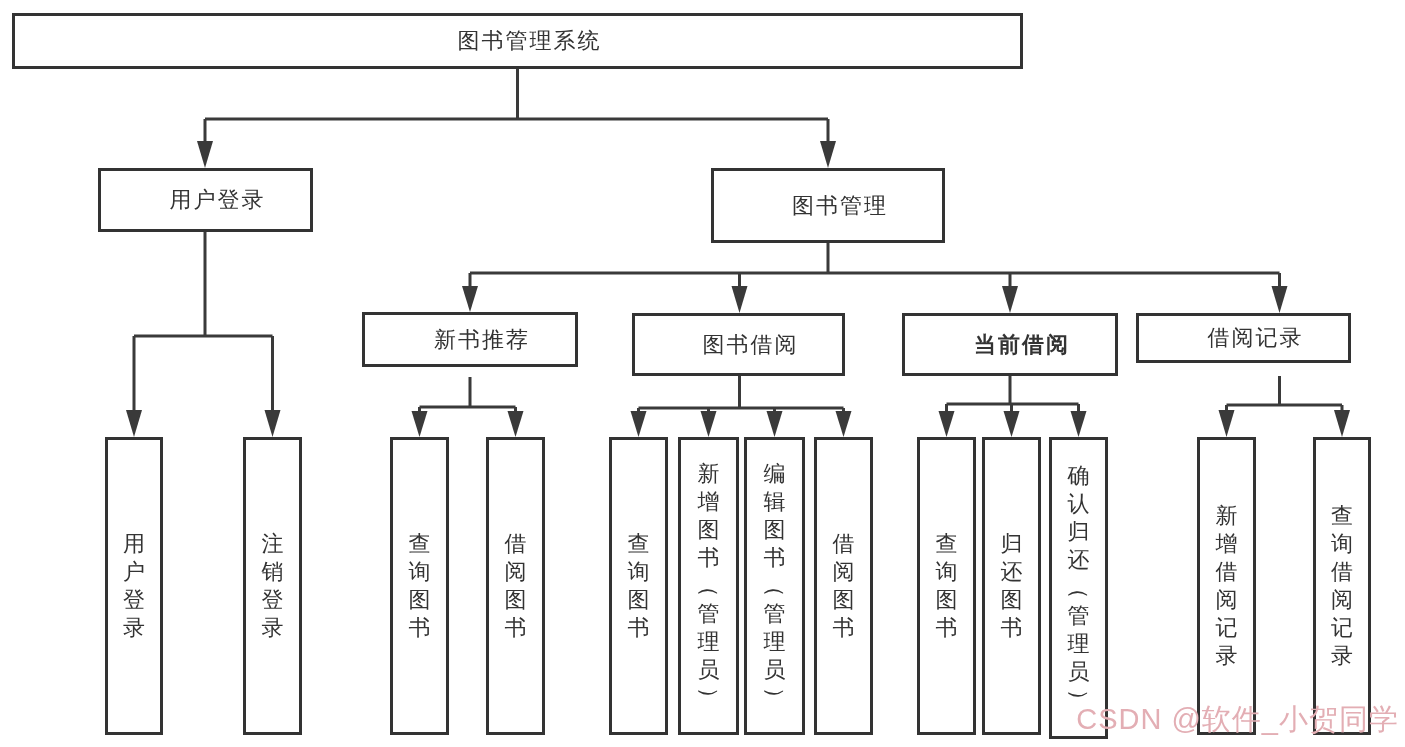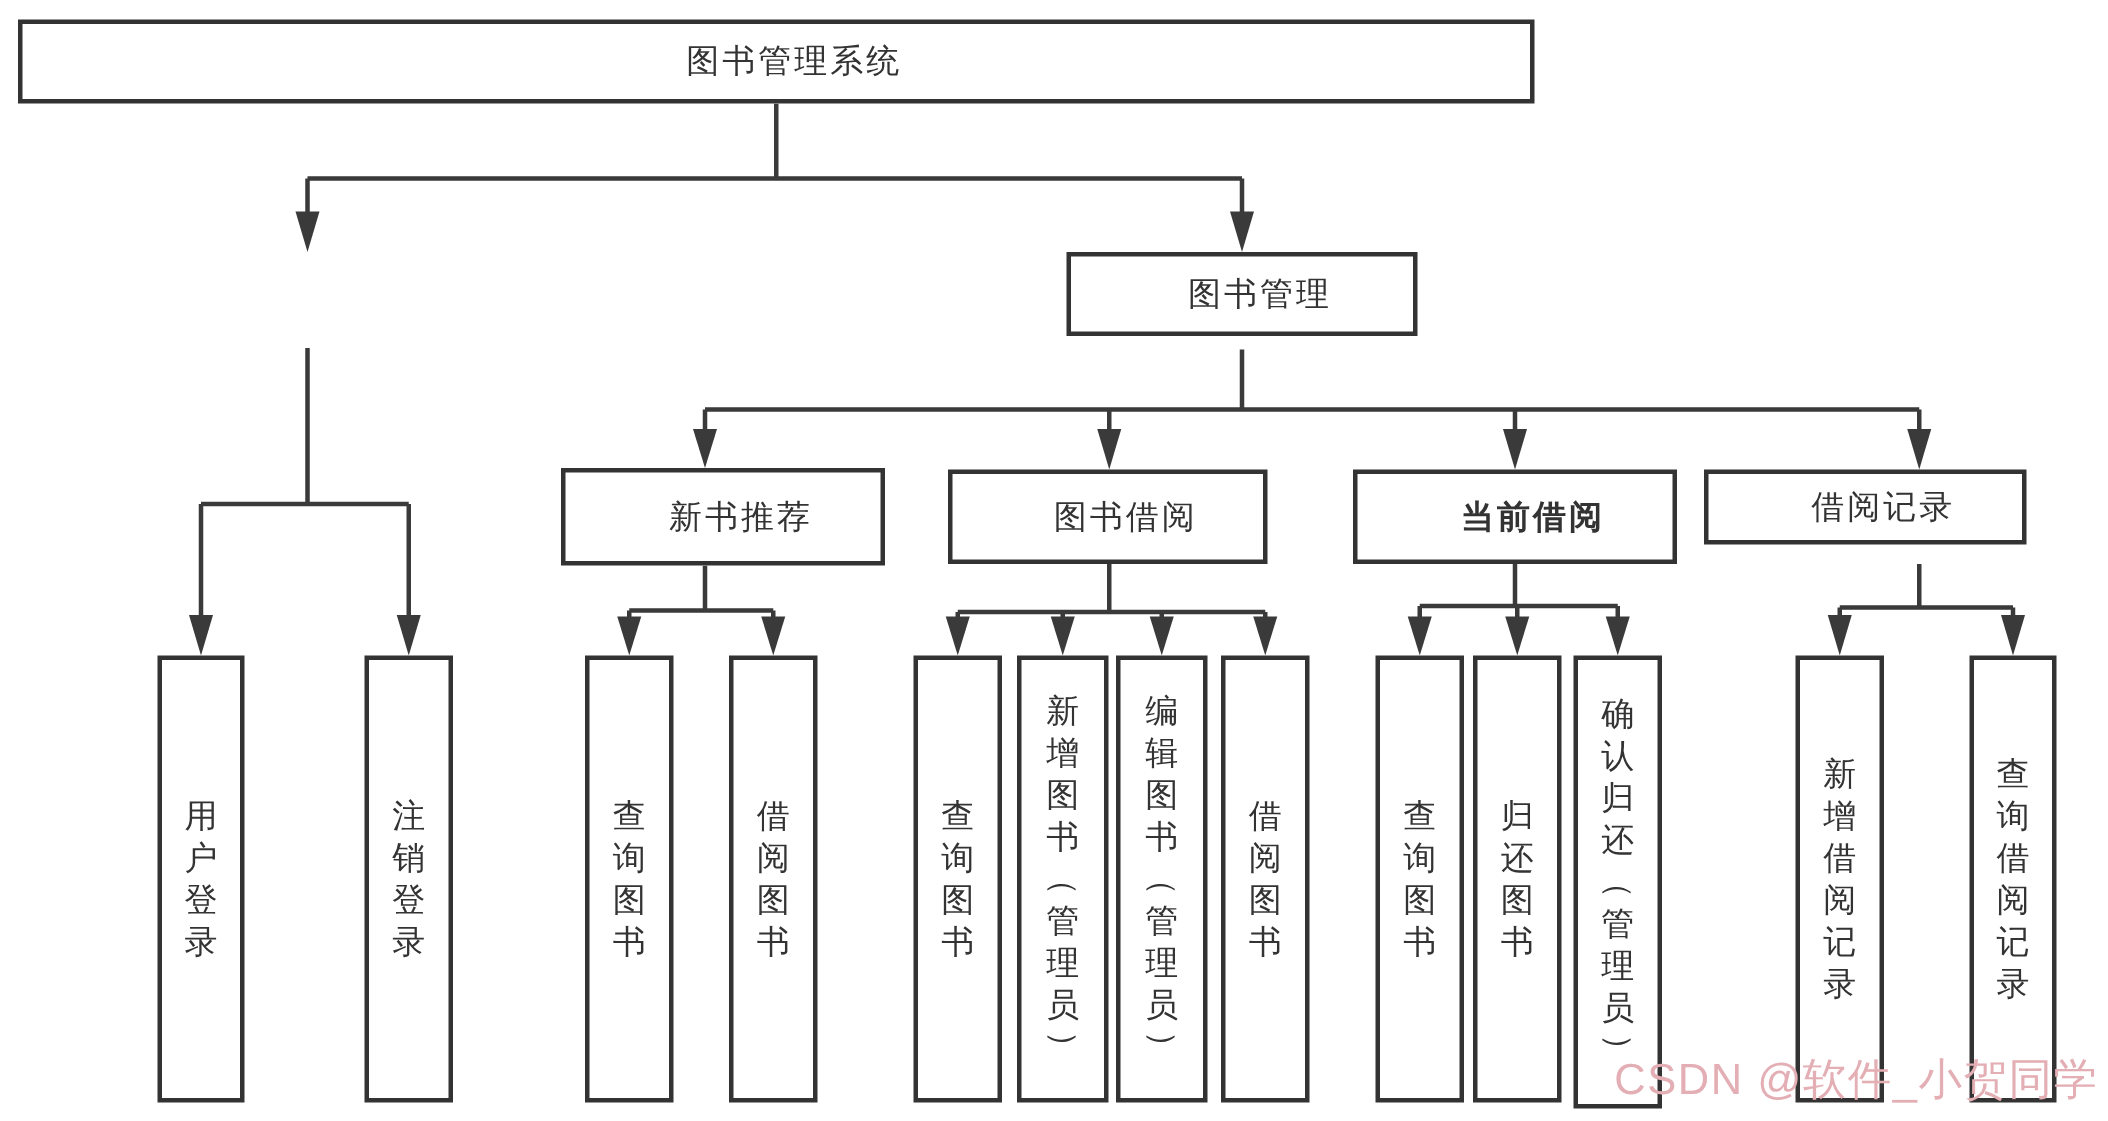--- a/index.html
+++ b/index.html
@@ -72,23 +72,24 @@
     <polygon points="1003.5,411 1019.5,411 1011.5,437"></polygon>
     <polygon points="1070.5,411 1086.5,411 1078.5,437"></polygon>
 
     <path d="M1279.5 376 V405 M1226.5 405 H1342 M1226.5 405 V412 M1342 405 V412"></path>
     <polygon points="1218.5,410 1234.5,410 1226.5,437"></polygon>
     <polygon points="1334,410 1350,410 1342,437"></polygon>
   </svg>
 
   <div class="box h" style="left:12px;top:13px;width:1011px;height:56px;">图书管理系统</div>
 
-  <div class="box h" style="left:711px;top:168px;width:234px;height:56px;">图书管理</div>
+  <div class="box h" style="left:98px;top:168px;width:215px;height:64px;">用户登录</div>
+  <div class="box h" style="left:711px;top:168px;width:234px;height:75px;">图书管理</div>
 
-  <div class="box h" style="left:374px;top:312px;width:216px;height:65px;font-family:Liberation Mono, monospace;">新书推荐</div>
+  <div class="box h" style="left:362px;top:312px;width:216px;height:55px;font-family:Liberation Mono, monospace;">新书推荐</div>
   <div class="box h" style="left:632px;top:313px;width:213px;height:63px;">图书借阅</div>
   <div class="box h" style="left:902px;top:313px;width:216px;height:63px;font-weight:bold;">当前借阅</div>
   <div class="box h" style="left:1136px;top:313px;width:215px;height:50px;">借阅记录</div>
 
   <div class="box v" style="left:105px;top:437px;width:58px;height:298px;">
       <span>用</span>
       <span>户</span>
       <span>登</span>
       <span>录</span>
     </div>

